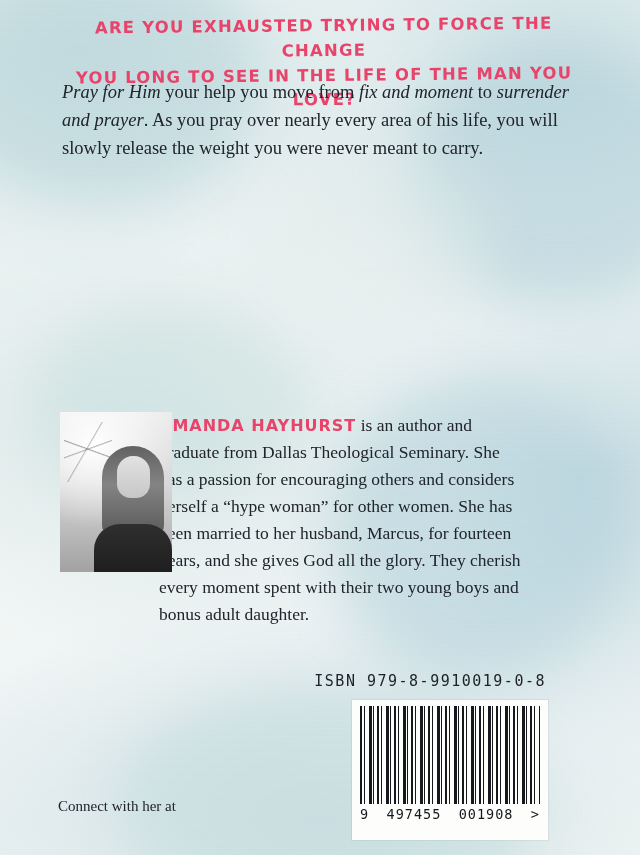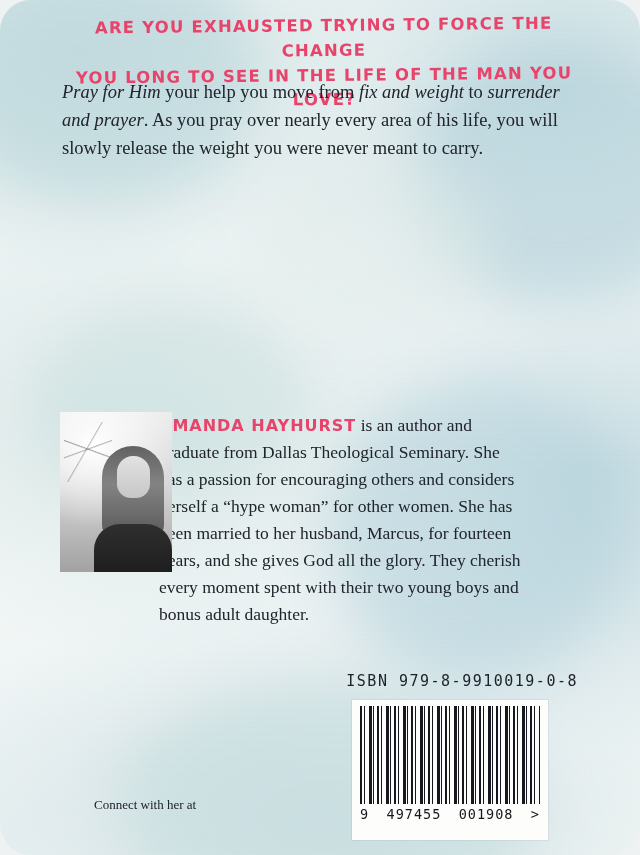--- a/index.html
+++ b/index.html
@@ -19,21 +19,20 @@
     width: 640px;
     height: 855px;
     overflow: hidden;
     background:
       radial-gradient(ellipse 420px 320px at 12% 6%, rgba(206,226,228,0.95) 0%, rgba(232,241,240,0.2) 70%, rgba(255,255,255,0) 100%),
       radial-gradient(ellipse 500px 380px at 88% 10%, rgba(199,222,227,0.85) 0%, rgba(235,243,244,0.25) 65%, rgba(255,255,255,0) 100%),
       radial-gradient(ellipse 460px 300px at 20% 52%, rgba(214,231,230,0.8) 0%, rgba(243,247,246,0.2) 70%, rgba(255,255,255,0) 100%),
       radial-gradient(ellipse 520px 400px at 95% 55%, rgba(190,216,224,0.8) 0%, rgba(233,242,245,0.2) 70%, rgba(255,255,255,0) 100%),
       radial-gradient(ellipse 600px 340px at 50% 96%, rgba(205,225,228,0.8) 0%, rgba(240,246,246,0.25) 70%, rgba(255,255,255,0) 100%),
       linear-gradient(155deg, #f2f7f6 0%, #e9f1f2 25%, #f6f8f7 50%, #e7eff1 72%, #f3f6f5 100%);
-    border-radius: 31px;
   }
   
   .blotch {
     position: absolute;
     border-radius: 50%;
     filter: blur(26px);
     pointer-events: none;
   }
   .b1 { left: -60px; top: -50px; width: 320px; height: 250px; background: rgba(180,211,216,0.55); }
   .b2 { right: -70px; top: 40px; width: 300px; height: 260px; background: rgba(172,205,216,0.5); }
@@ -151,21 +150,21 @@
     color: #e8436b;
     font-family: "DejaVu Sans", sans-serif;
     font-weight: bold;
     font-size: 16px;
     letter-spacing: 1px;
     text-transform: uppercase;
   }
 
   .isbn-text {
     position: absolute;
-    right: 62px;
+    right: 94px;
     top: 672px;
     color: #1d2128;
     font-family: "DejaVu Sans Mono", monospace;
     font-size: 15px;
     letter-spacing: 1.5px;
   }
 
   .barcode-box {
     position: absolute;
     left: 352px;
@@ -195,23 +194,22 @@
     color: #15181c;
     letter-spacing: 1px;
     margin-top: 2px;
   }
 
   .connect {
     position: absolute;
     left: 58px;
     top: 796px;
     color: #20242b;
-    font-size: 13px;
+    font-size: 15px;
     line-height: 1.42;
-    margin-left: 36px;
   }
   .connect .site { display: block; }
 </style>
 </head>
 <body>
 
 <div class="cover">
   <div class="blotch b1"></div>
   <div class="blotch b2"></div>
   <div class="blotch b3"></div>
@@ -222,21 +220,21 @@
 
   <div class="content">
 
     <div class="headline">
       <span>Are you exhausted trying to force the change</span>
       <span class="l2">you long to see in the life of the man you love?</span>
     </div>
 
     <div class="body-copy">
       <p>
-        <span class="i">Pray for Him</span><span> your help you move from </span><span class="i">fix and weight</span><span> to </span><span class="i">surrender and prayer</span><span>. As you pray over nearly every area of his life, you will slowly release the weight you were never meant to carry.</span>
+        <span class="i">Pray for Him</span><span> your help you move from </span><span class="i">fix and moment</span><span> to </span><span class="i">surrender and prayer</span><span>. As you pray over nearly every area of his life, you will slowly release the weight you were never meant to carry.</span>
       </p>
     </div>
 
     <div class="author-block">
       <div class="author-photo">
         <div class="photo-bg"></div>
         <div class="branch"></div>
         <div class="hair"></div>
         <div class="face"></div>
         <div class="body-sh"></div>

